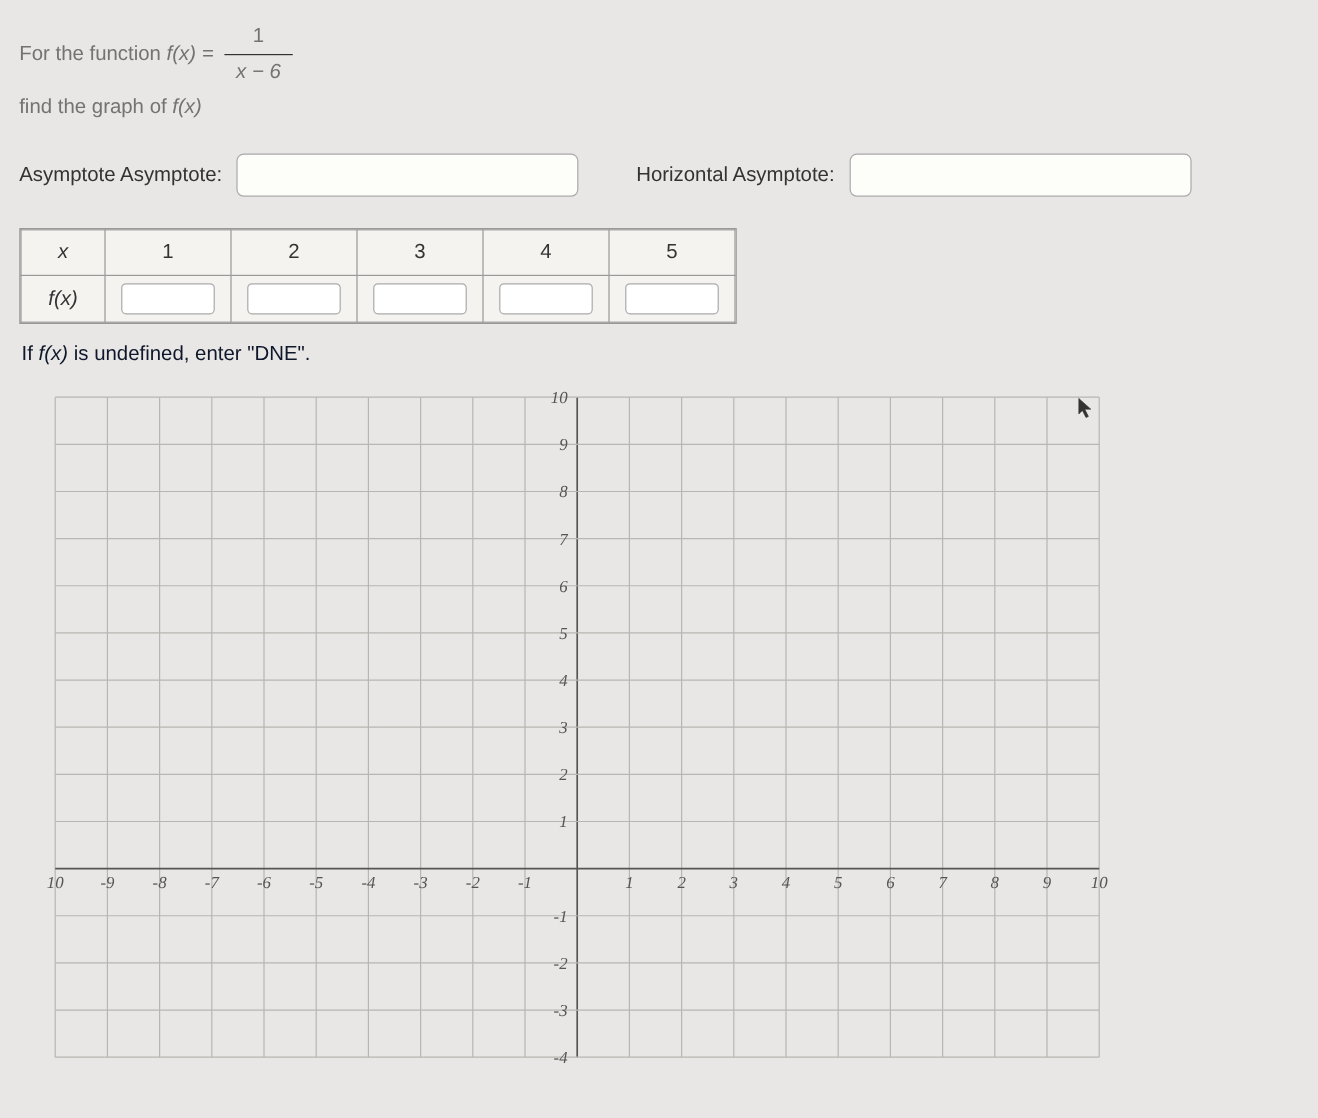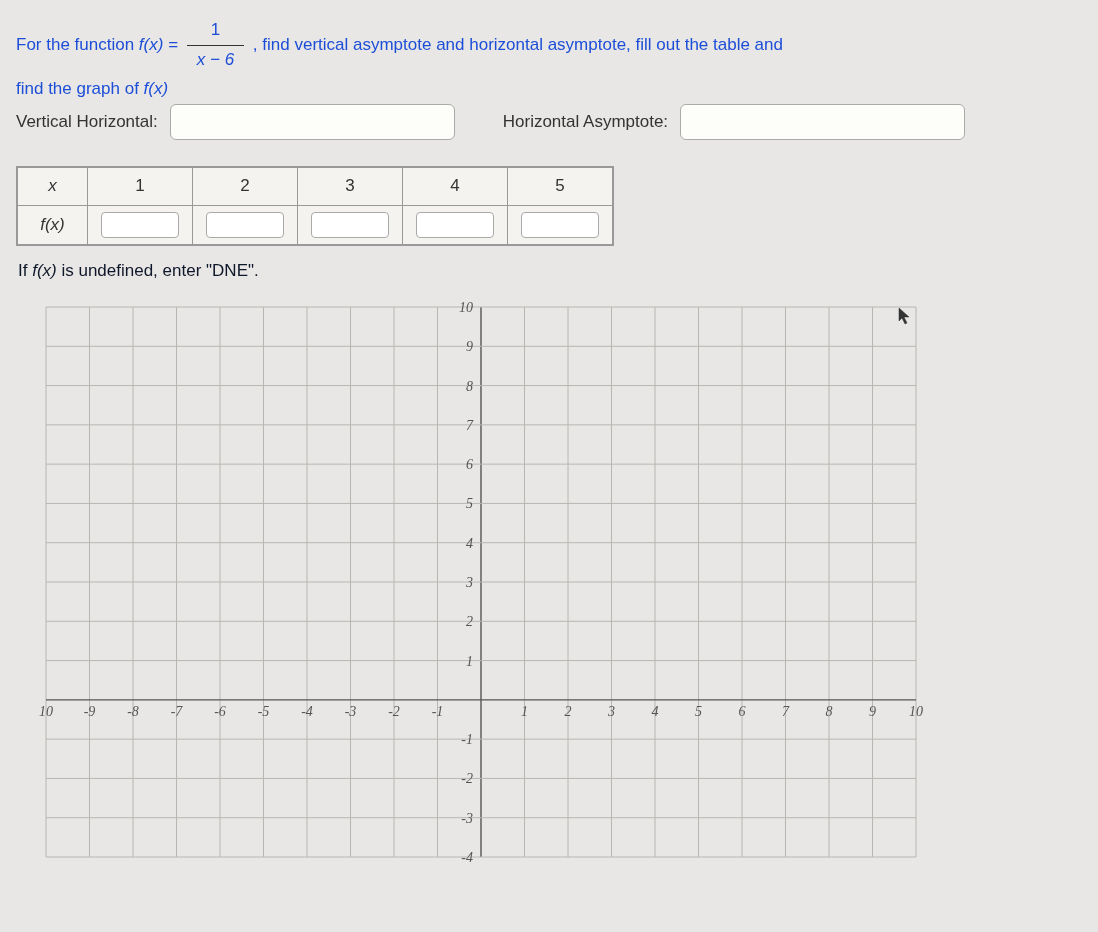--- a/index.html
+++ b/index.html
@@ -6,21 +6,22 @@
   body {
     font-family: -apple-system, BlinkMacSystemFont, "Segoe UI", Arial, sans-serif;
     background: #e8e7e5;
     padding: 16px;
     color: #333;
     font-size: 17px;
     width: 1098px;
   }
   .question-text {
     line-height: 1.7;
-    color: #1d4ed8;
+    margin-bottom: 24px;
+    color: #737373;
   }
   .math-frac {
     display: inline-flex;
     flex-direction: column;
     vertical-align: middle;
     text-align: center;
     margin: 0 4px;
   }
   .math-frac .num { border-bottom: 1.2px solid #333; padding: 0 10px; }
   .math-frac .den { padding: 0 10px; }
@@ -102,29 +103,28 @@
 
 
 
 <div class="question-text">
   <span>For the function </span>
   <span class="fx">f(x) = </span>
   <span class="math-frac">
     <span class="num">1</span>
     <span class="den fx">x − 6</span>
   </span>
-  <span>, find vertical asymptote and horizontal asymptote, fill out the table and</span>
   <br>
   <span>find the graph of </span>
   <span class="fx">f(x)</span>
 </div>
 
 
 <div class="asymptote-row">
-  <span>Vertical Horizontal:</span>
+  <span>Asymptote Asymptote:</span>
   <input type="text" class="answer-input" value="" style="">
   <span class="spacer"></span>
   <span>Horizontal Asymptote:</span>
   <input type="text" class="answer-input" value="" style="">
 </div>
 
 
 <div class="table-wrap">
   <table class="values">
     <tbody>

